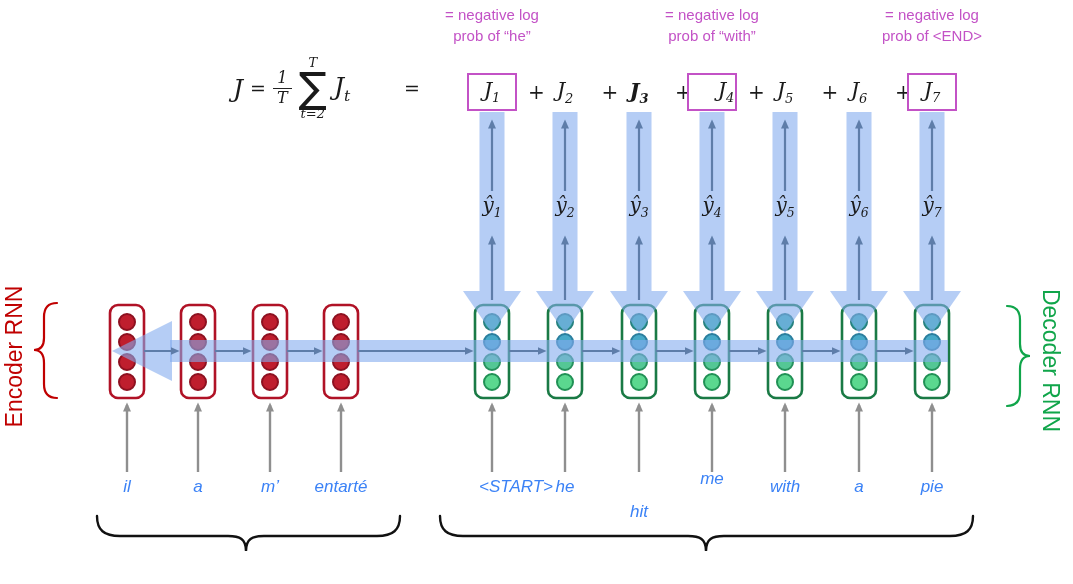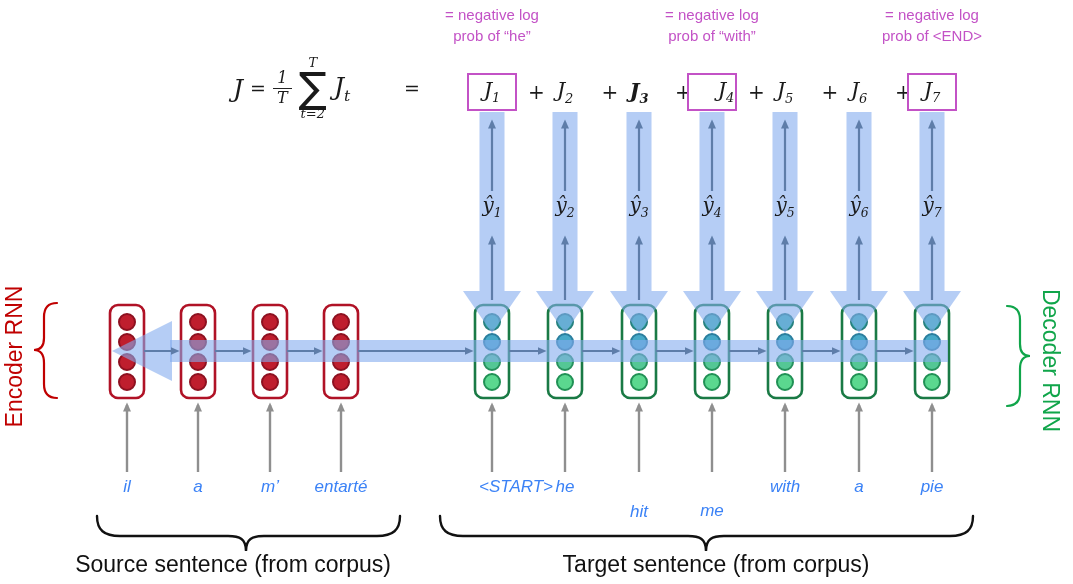--- a/index.html
+++ b/index.html
@@ -226,24 +226,22 @@
       <div class="abs yhat math" style="left: 932px; top: 206px;"><span>ŷ</span><sub>7</sub></div>
     </div>
   <div id="words">
       <div class="abs word" style="left: 127px; top: 477px;">il</div>
       <div class="abs word" style="left: 198px; top: 477px;">a</div>
       <div class="abs word" style="left: 270px; top: 477px;">m’</div>
       <div class="abs word" style="left: 341px; top: 477px;">entarté</div>
       <div class="abs word" style="left: 516px; top: 477px;">&lt;START&gt;</div>
       <div class="abs word" style="left: 565px; top: 477px;">he</div>
       <div class="abs word" style="left: 639px; top: 502px;">hit</div>
-      <div class="abs word" style="left: 712px; top: 501px;">me</div>
+      <div class="abs word" style="left: 712px; top: 469px;">me</div>
       <div class="abs word" style="left: 785px; top: 477px;">with</div>
       <div class="abs word" style="left: 859px; top: 477px;">a</div>
       <div class="abs word" style="left: 932px; top: 477px;">pie</div>
     </div>
 
-  <div class="abs caption" style="left:233px;top:551px">Source sentence (from corpus)</div>
-  <div class="abs caption" style="left:716px;top:551px">Target sentence (from corpus)</div>
 
   <div class="abs side enc">Encoder RNN</div>
   <div class="abs side dec">Decoder RNN</div>
 </div>
 
 </body></html>

